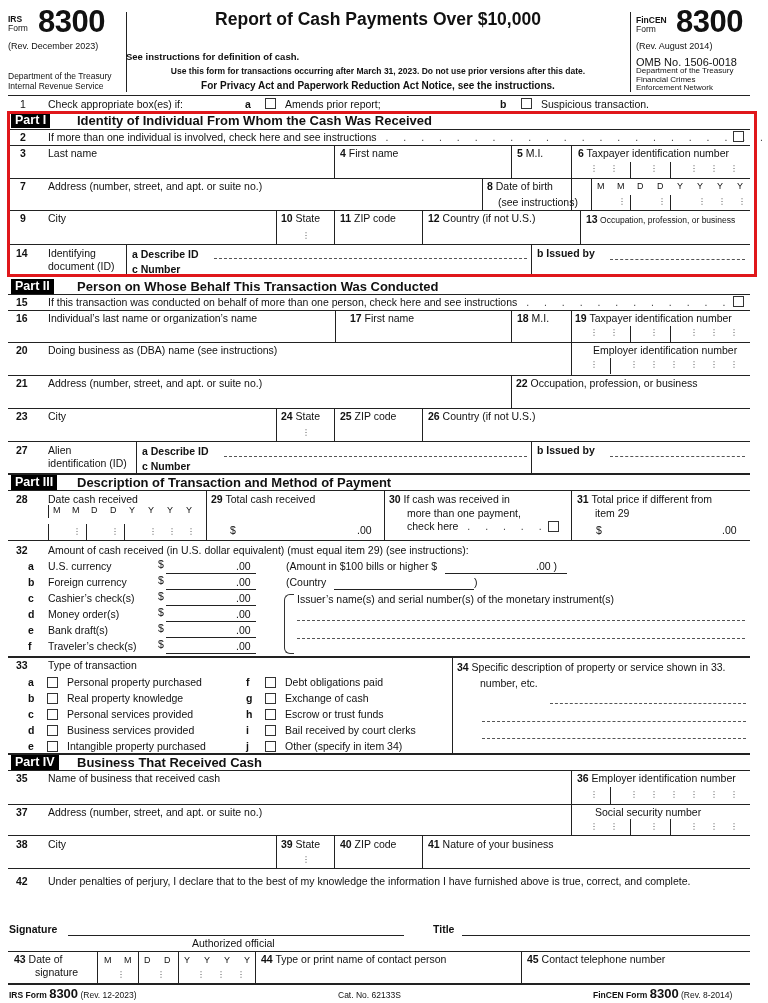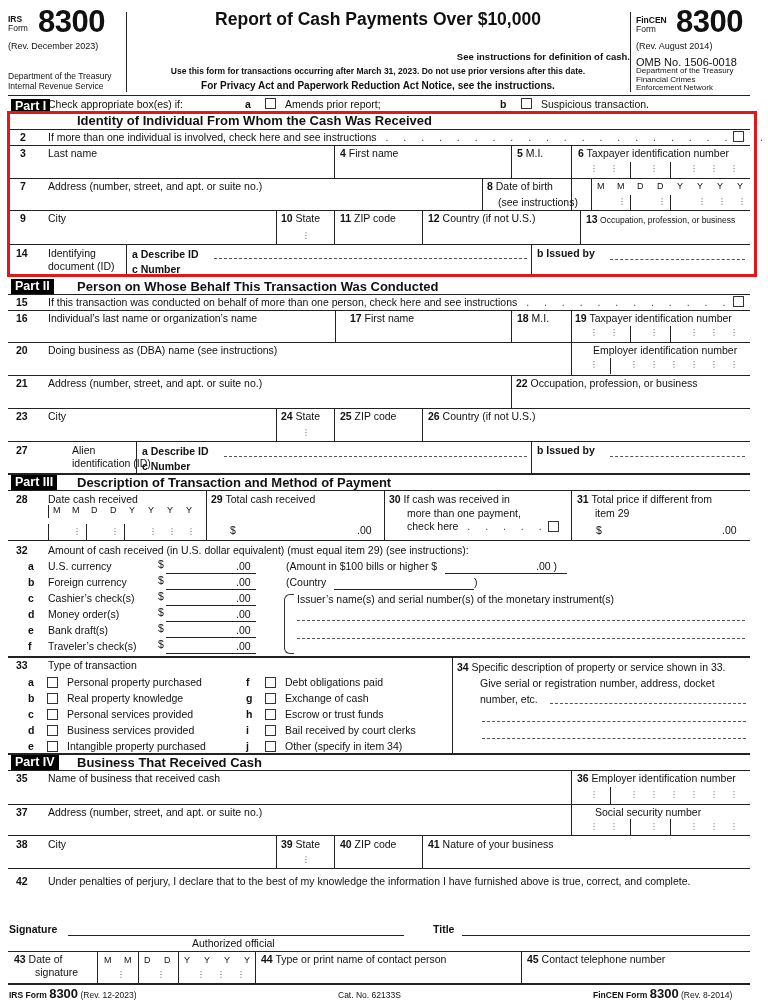--- a/index.html
+++ b/index.html
@@ -33,21 +33,21 @@
   <div class="abs" style="left:8px;top:41px;font-size:9px;">(Rev. December 2023)</div>
   <div class="abs" style="left:8px;top:71px;font-size:8.5px;line-height:10px;">
     <div>Department of the Treasury</div>
     <div>Internal Revenue Service</div>
   </div>
   <div class="vl" style="left:126px;top:12px;height:80px;"></div>
 
   <div class="abs b" style="left:126px;width:504px;top:10px;text-align:center;font-size:17.5px;line-height:19px;">
     <div>Report of Cash Payments Over $10,000</div>
   </div>
-  <div class="abs b" style="left:126px;width:504px;top:51px;text-align:right;font-size:9.5px;">See instructions for definition of cash.</div>
+  <div class="abs b" style="left:126px;width:504px;top:51px;text-align:left;font-size:9.5px;">See instructions for definition of cash.</div>
   <div class="abs b" style="left:126px;width:504px;top:66px;text-align:center;font-size:8.5px;">Use this form for transactions occurring after March 31, 2023. Do not use prior versions after this date.</div>
   <div class="abs b" style="left:126px;width:504px;top:80px;text-align:center;font-size:10px;">For Privacy Act and Paperwork Reduction Act Notice, see the instructions.</div>
 
   <div class="vl" style="left:630px;top:12px;height:80px;"></div>
   <div class="abs" style="left:636px;top:16px;font-size:8.5px;line-height:9px;">
     <div class="b">FinCEN</div>
     <div>Form</div>
   </div>
   <div class="abs b" style="left:676px;top:6px;font-size:31px;line-height:32px;letter-spacing:-0.5px;">8300</div>
   <div class="abs" style="left:636px;top:41px;font-size:9px;">(Rev. August 2014)</div>
@@ -66,21 +66,21 @@
   <div class="num" style="left:245px;top:98px;">a</div>
   <div class="cb" style="left:265px;top:98px;"></div>
   <div class="lbl" style="left:285px;top:98px;">Amends prior report;</div>
   <div class="num" style="left:500px;top:98px;">b</div>
   <div class="cb" style="left:521px;top:98px;"></div>
   <div class="lbl" style="left:541px;top:98px;">Suspicious transaction.</div>
 </div>
 
 <div>
   <div class="hl" style="left:8px;width:742px;top:112px;"></div>
-  <div class="part-tag" style="left:11px;top:99px;">Part I</div>
+  <div class="part-tag" style="left:11px;top:113px;">Part I</div>
   <div class="part-title" style="left:77px;top:113px;">Identity of Individual From Whom the Cash Was Received</div>
   <div class="hl" style="left:8px;width:742px;top:129px;"></div>
 
   <div class="num" style="left:20px;top:131px;">2</div>
   <div class="lbl" style="left:48px;top:131px;"><span>If more than one individual is involved, check here and see instructions</span><span class="dots" style="color:#444;"> . . . . . . . . . . . . . . . . . . . . . . .</span></div>
   <div class="cb" style="left:733px;top:131px;"></div>
   <div class="hl" style="left:8px;width:742px;top:145px;"></div>
 
   <div class="num" style="left:20px;top:147px;">3</div>
   <div class="lbl" style="left:48px;top:147px;">Last name</div>
@@ -234,21 +234,21 @@
     </div>
   <div class="vl" style="left:334px;top:408px;height:33px;"></div>
   <div class="lbl" style="left:340px;top:410px;"><b>25</b> <span>ZIP code</span></div>
   <div class="abs" style="left:336px;top:422px;width:85px;height:19px;"></div>
   <div class="vl" style="left:422px;top:408px;height:33px;"></div>
   <div class="lbl" style="left:428px;top:410px;"><b>26</b> <span>Country (if not U.S.)</span></div>
   <div class="abs" style="left:424px;top:422px;width:326px;height:19px;"></div>
   <div class="hl" style="left:8px;width:742px;top:441px;"></div>
 
   <div class="num" style="left:16px;top:444px;">27</div>
-  <div class="lbl" style="left:48px;top:444px;line-height:13px;margin-left:24px;">
+  <div class="lbl" style="left:48px;top:444px;line-height:13px;">
     <div>Alien</div>
     <div>identification (ID)</div>
   </div>
   <div class="vl" style="left:136px;top:441px;height:32px;"></div>
   <div class="lbl b" style="left:142px;top:445px;">a Describe ID</div>
   <div class="dash" style="left:224px;width:303px;top:456px;"></div>
   <div class="lbl b" style="left:142px;top:460px;">c Number</div>
   <div class="abs" style="left:200px;top:458px;width:325px;height:14px;"></div>
   <div class="vl" style="left:531px;top:441px;height:32px;"></div>
   <div class="lbl b" style="left:537px;top:444px;">b Issued by</div>
@@ -417,21 +417,20 @@
       </div>
       <div>
         <div class="num" style="left:246px;top:740px;">j</div>
         <div class="cb" style="left:265px;top:741px;"></div>
         <div class="lbl" style="left:285px;top:740px;">Other (specify in item 34)</div>
       </div>
     </div>
   <div class="vl" style="left:452px;top:656px;height:97px;"></div>
   <div class="lbl" style="left:457px;top:659px;line-height:16px;">
     <div><b>34</b> <span>Specific description of property or service shown in 33.</span></div>
-    <div style="padding-left:23px;">Give serial or registration number, address, docket</div>
     <div style="padding-left:23px;">number, etc.</div>
   </div>
   <div class="dash" style="left:550px;width:196px;top:703px;"></div>
   <div class="dash" style="left:482px;width:264px;top:721px;"></div>
   <div class="dash" style="left:482px;width:264px;top:738px;"></div>
   <div class="hl2" style="left:8px;width:742px;top:753px;"></div>
 </div>
 
 <div>
   <div class="part-tag" style="left:11px;top:755px;">Part IV</div>

